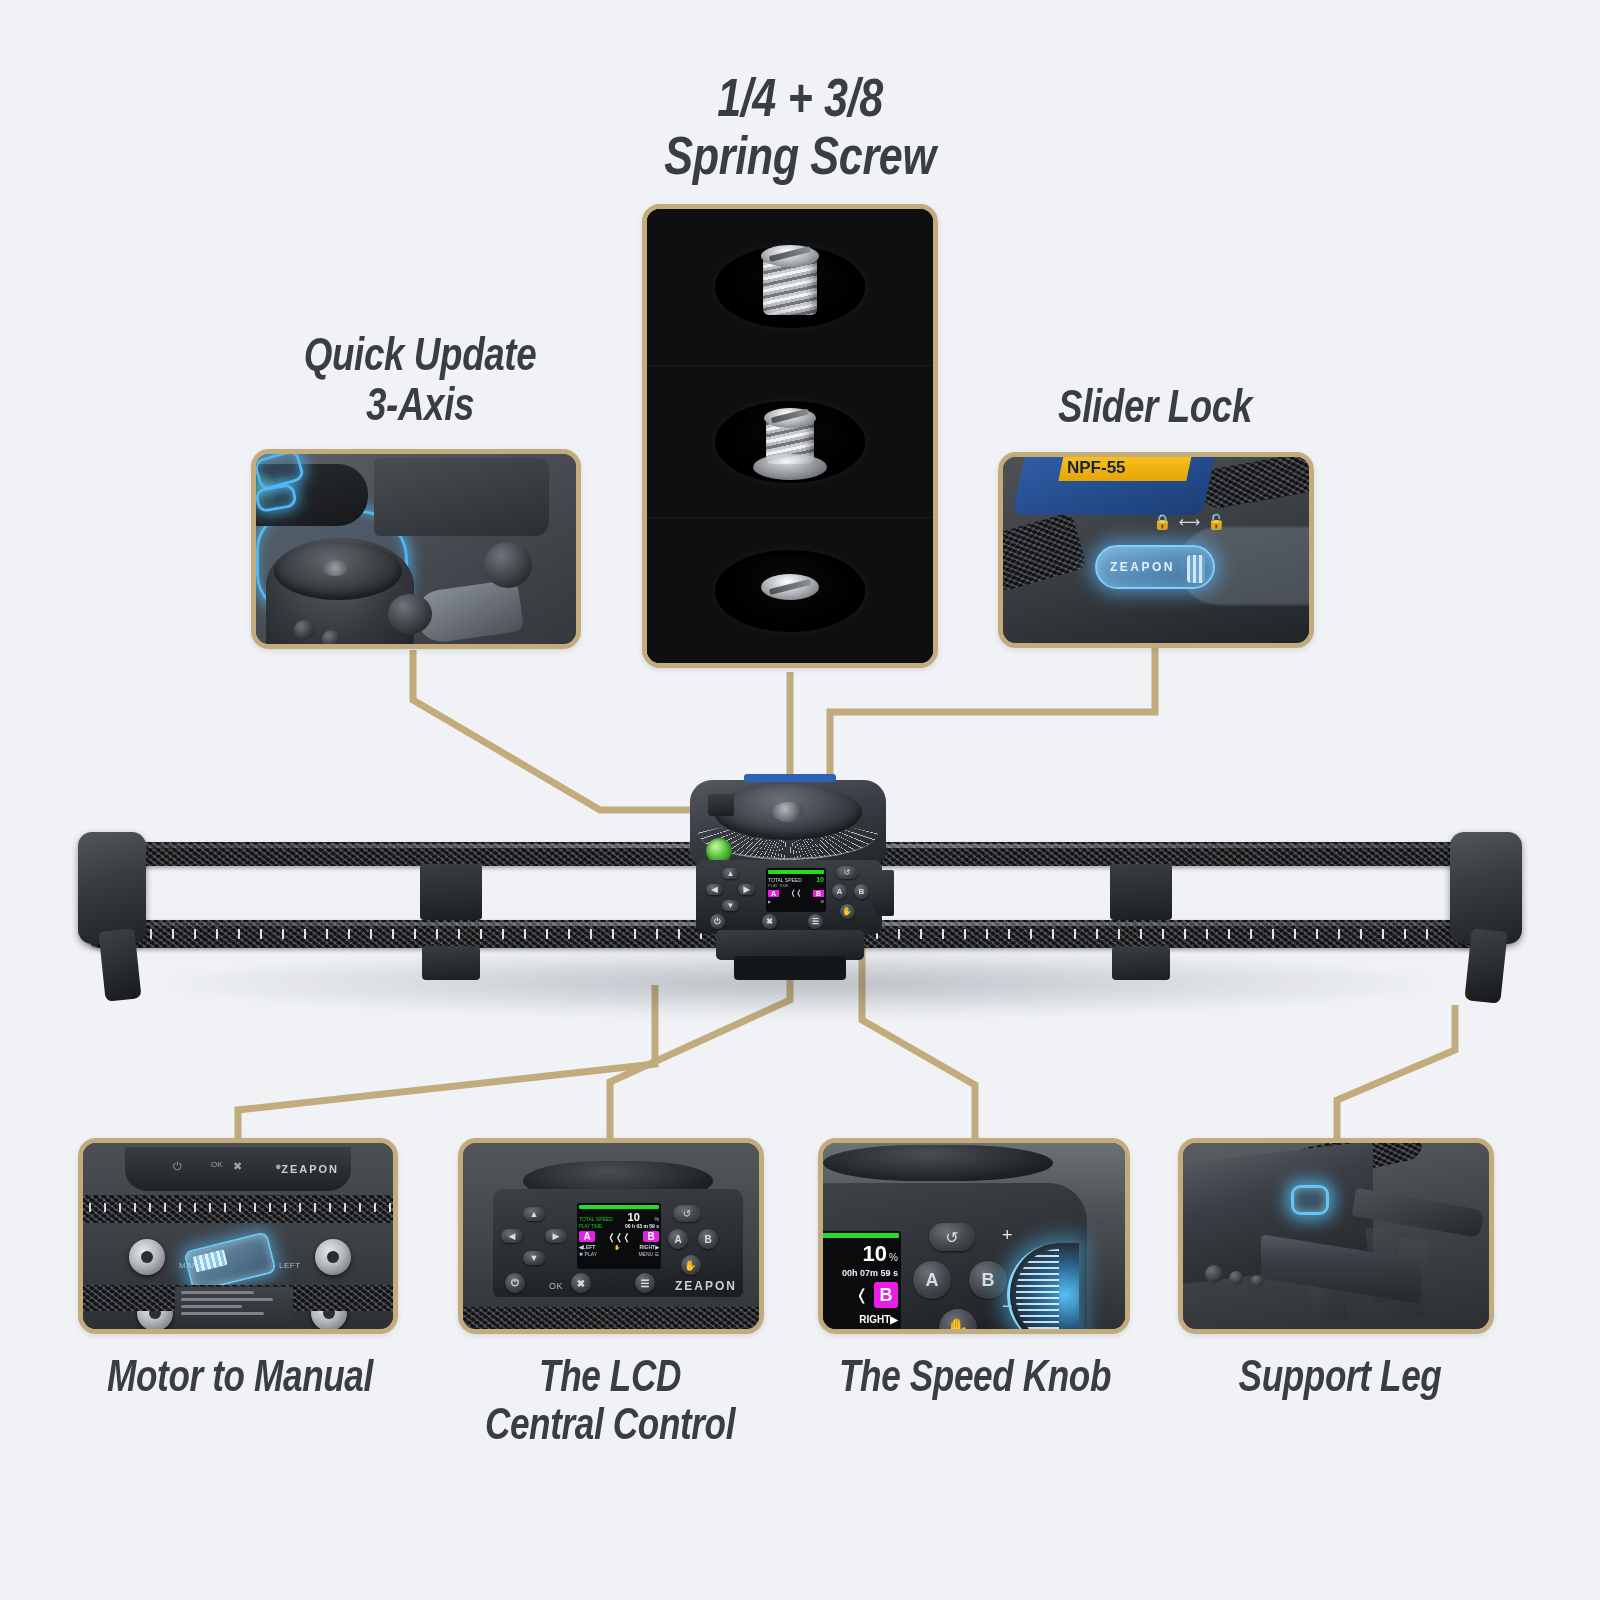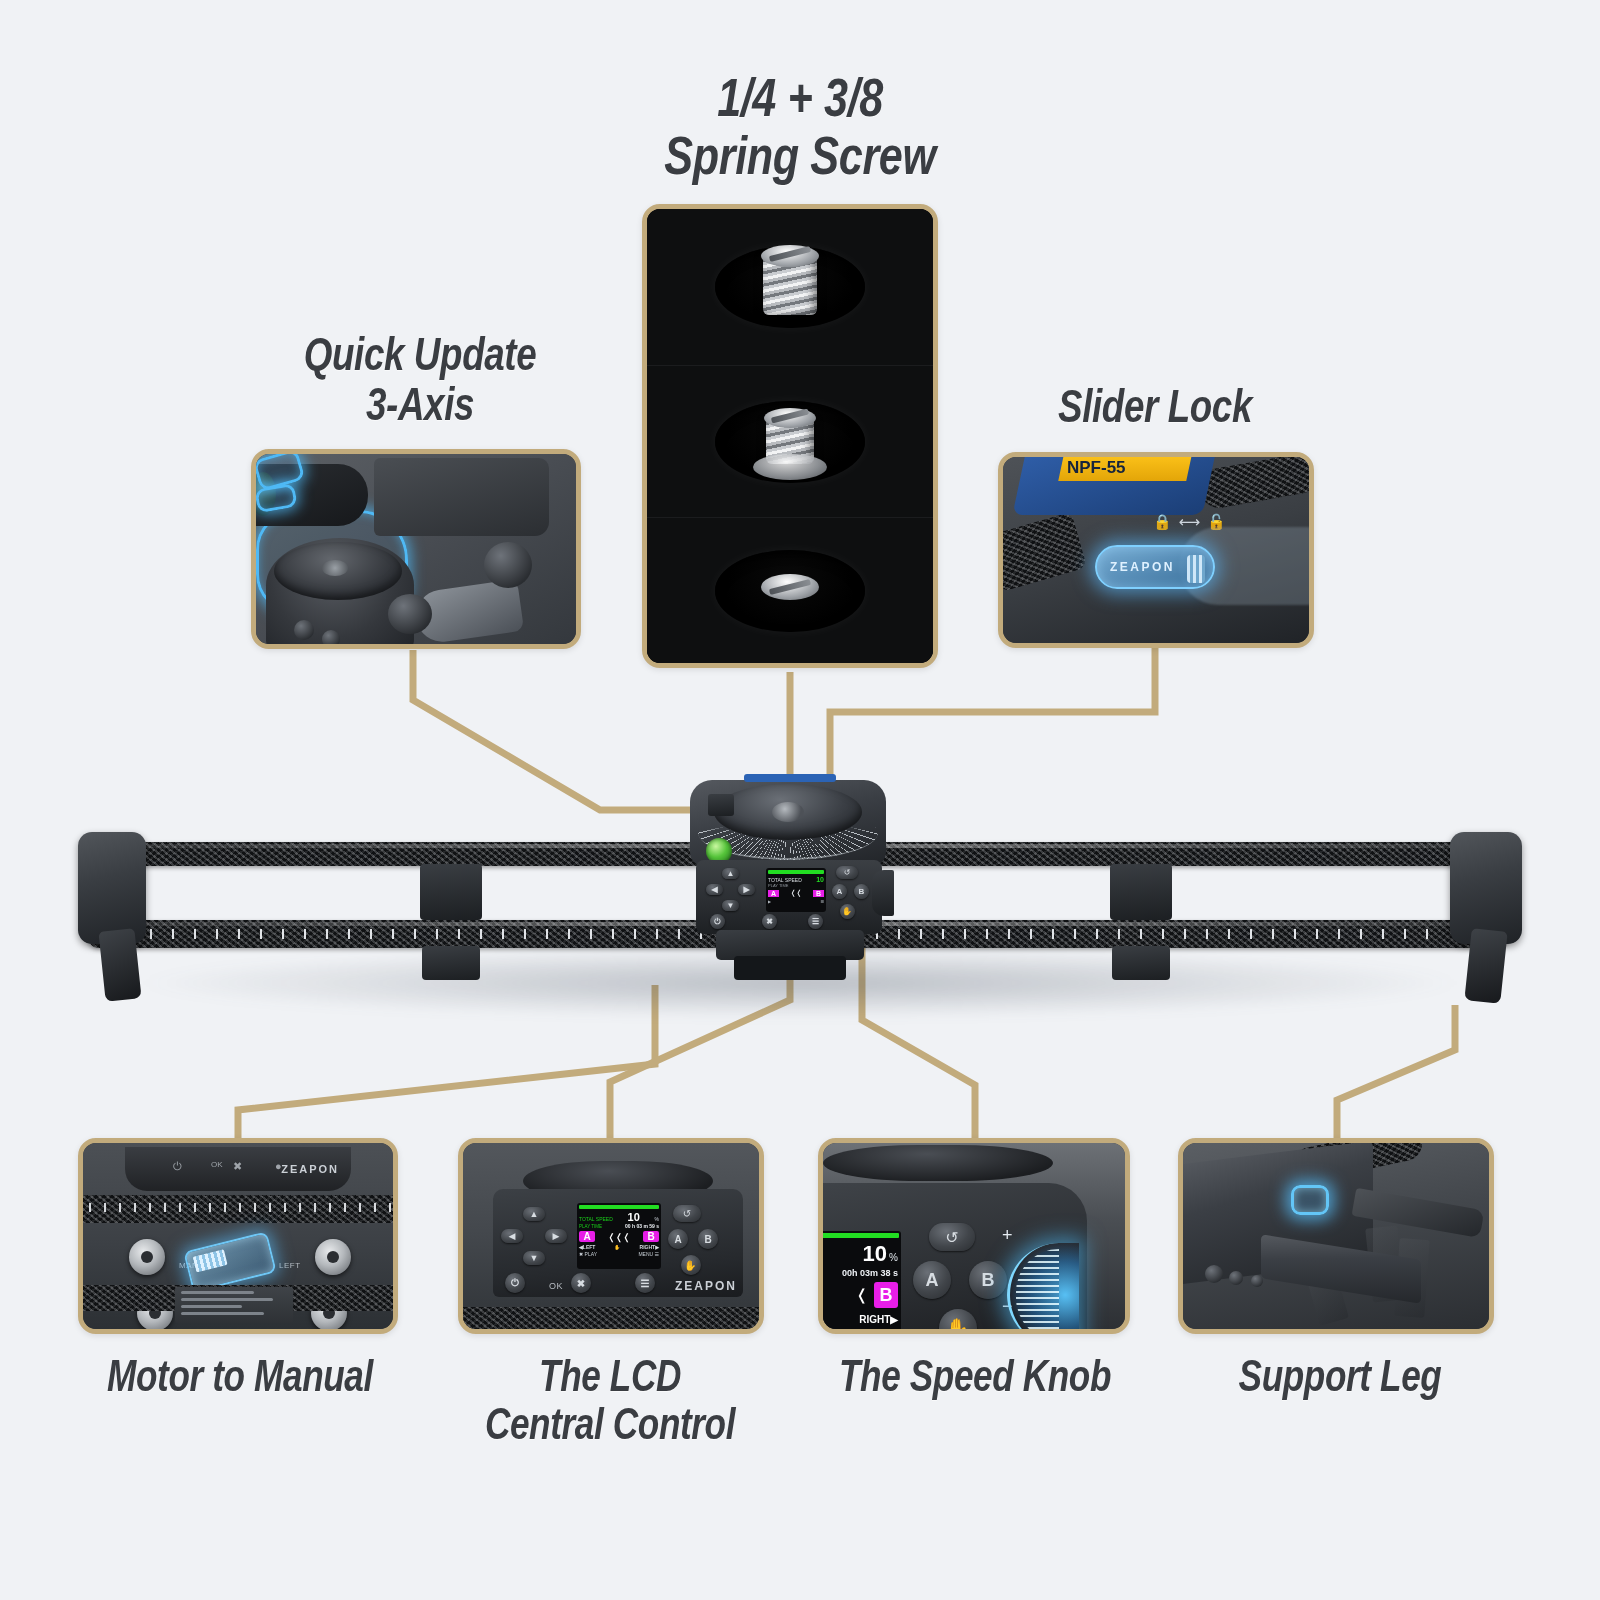--- a/index.html
+++ b/index.html
@@ -653,21 +653,21 @@
 
       <div class="knob-unit">
 
         <div class="lcd" style="left:0px; top:48px; width:84px; height:112px;">
           <div class="bar" style="height:5px;"></div>
           <div class="row" style="padding:1px 3px; align-items:baseline; justify-content:flex-end; gap:2px;">
             <span style="font-size:22px; font-weight:bold; color:#fff;">10</span>
             <span style="font-size:10px; color:#dfe5ea;">%</span>
           </div>
           <div class="row" style="padding:0 3px; justify-content:flex-end;">
-            <span style="font-size:9px; color:#eef2f6; font-weight:bold;">00h 03m 38 s</span>
+            <span style="font-size:9px; color:#eef2f6; font-weight:bold;">00h 07m 59 s</span>
           </div>
           <div class="row" style="padding:4px 3px; gap:6px; justify-content:flex-end;">
             <span style="color:#fff; font-size:15px;">❬</span>
             <span class="badge-m" style="width:24px; height:26px; line-height:26px; font-size:18px; border-radius:3px;">B</span>
           </div>
           <div class="row" style="padding:2px 3px; justify-content:flex-end; font-size:10px; font-weight:bold; color:#fff;">
             <span><span>RIGHT</span>▶</span>
           </div>
           <div class="row" style="padding:2px 3px; justify-content:flex-end; font-size:9px; color:#dde3e9; gap:3px;">
             

